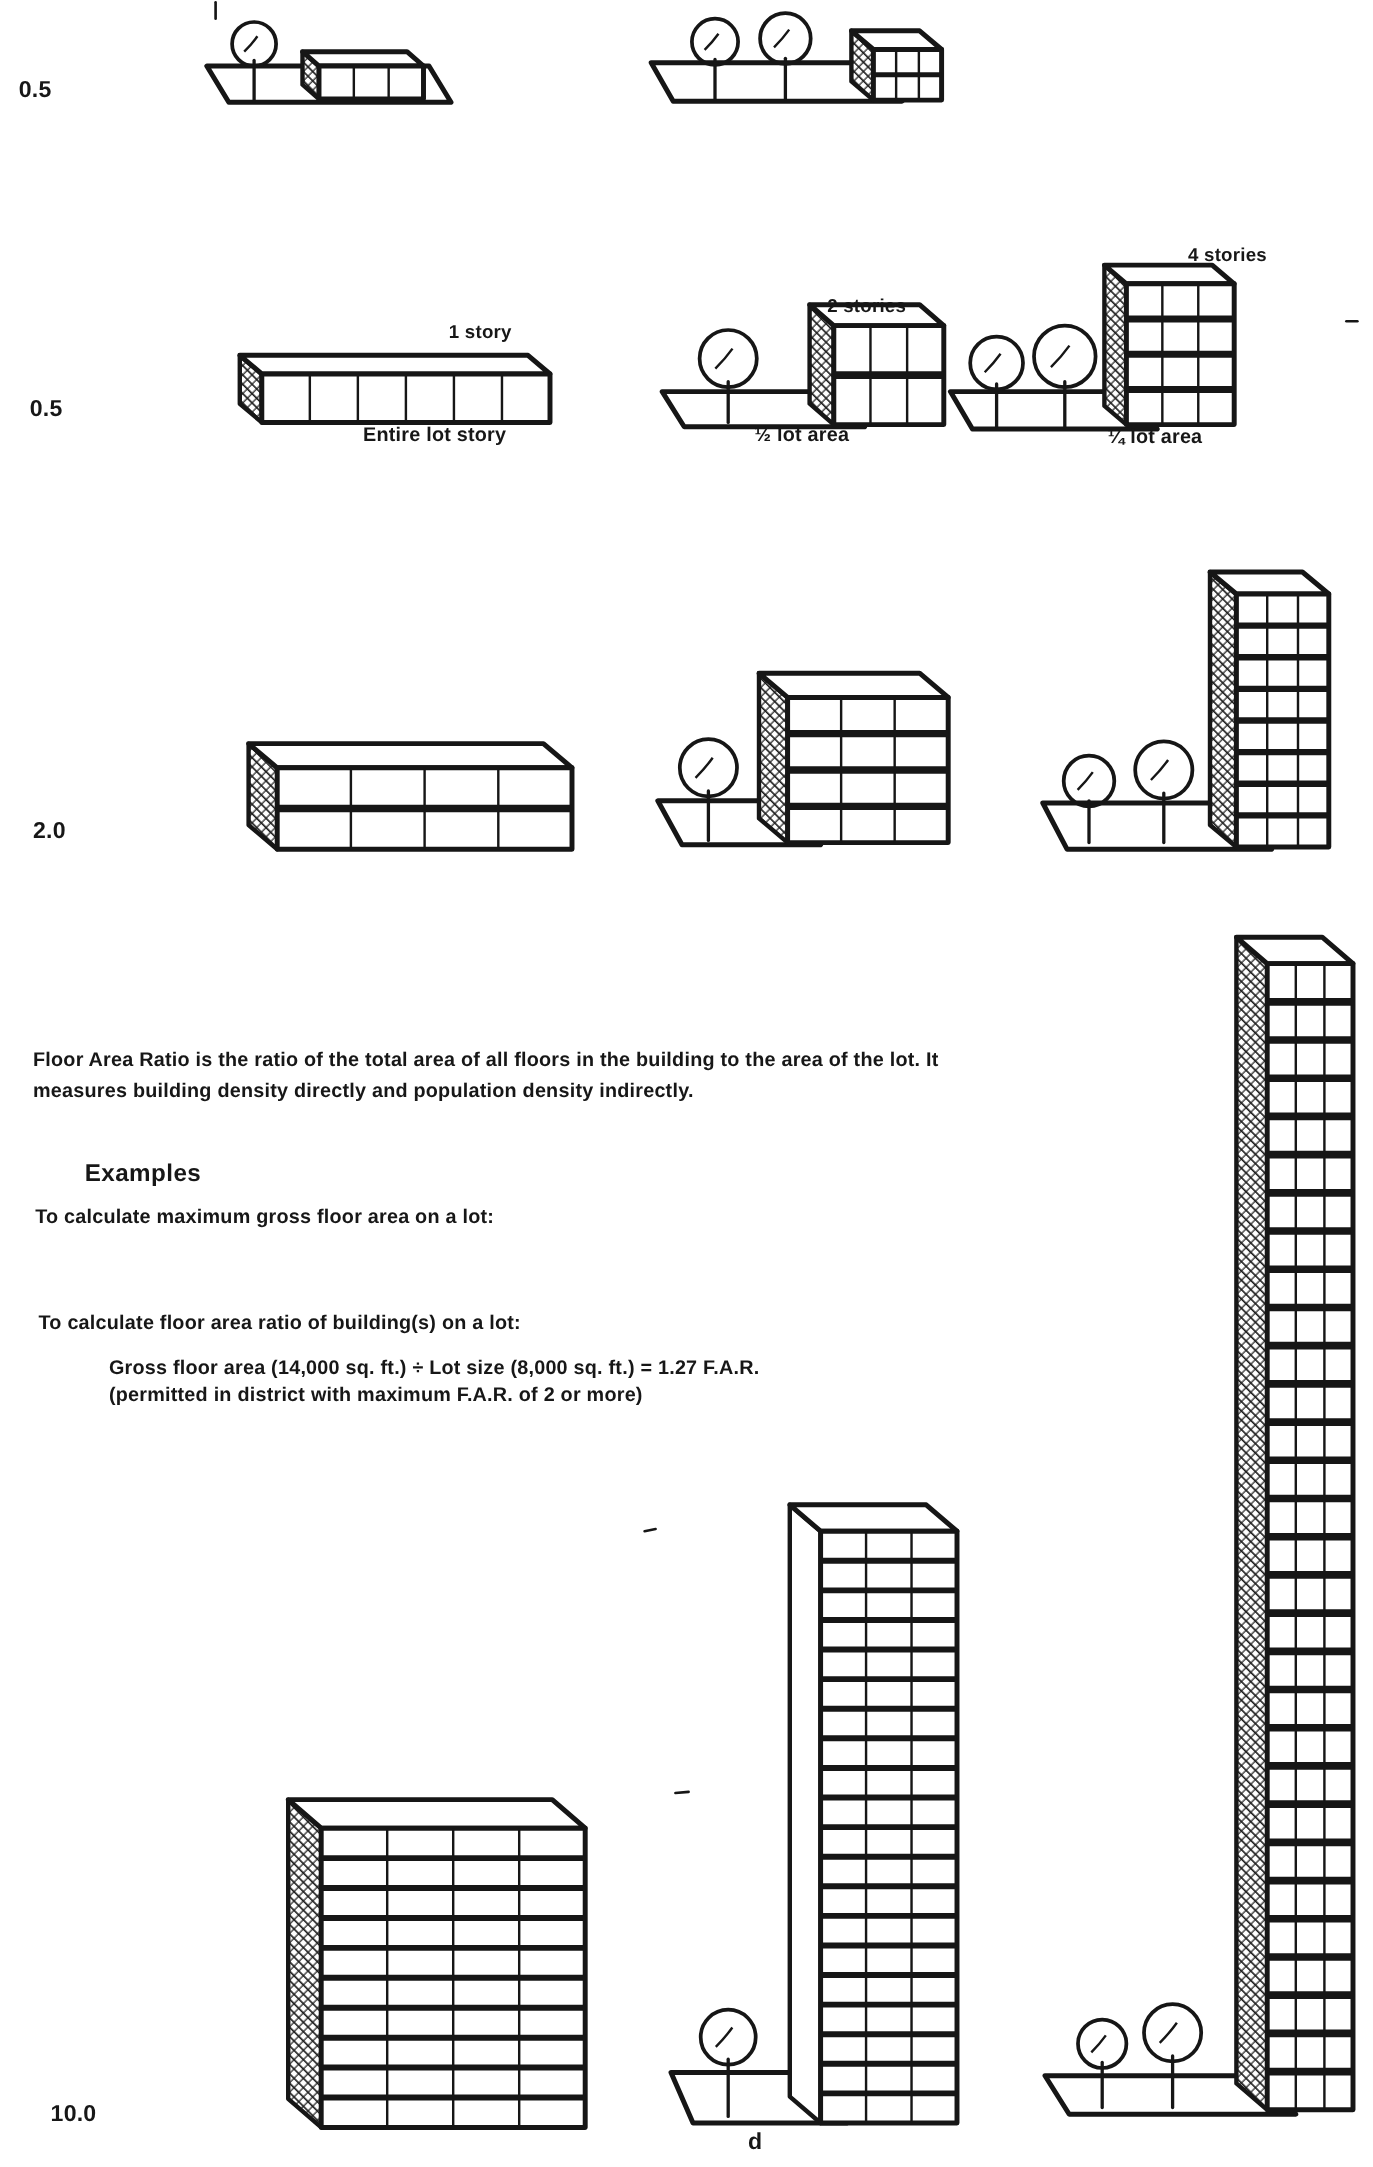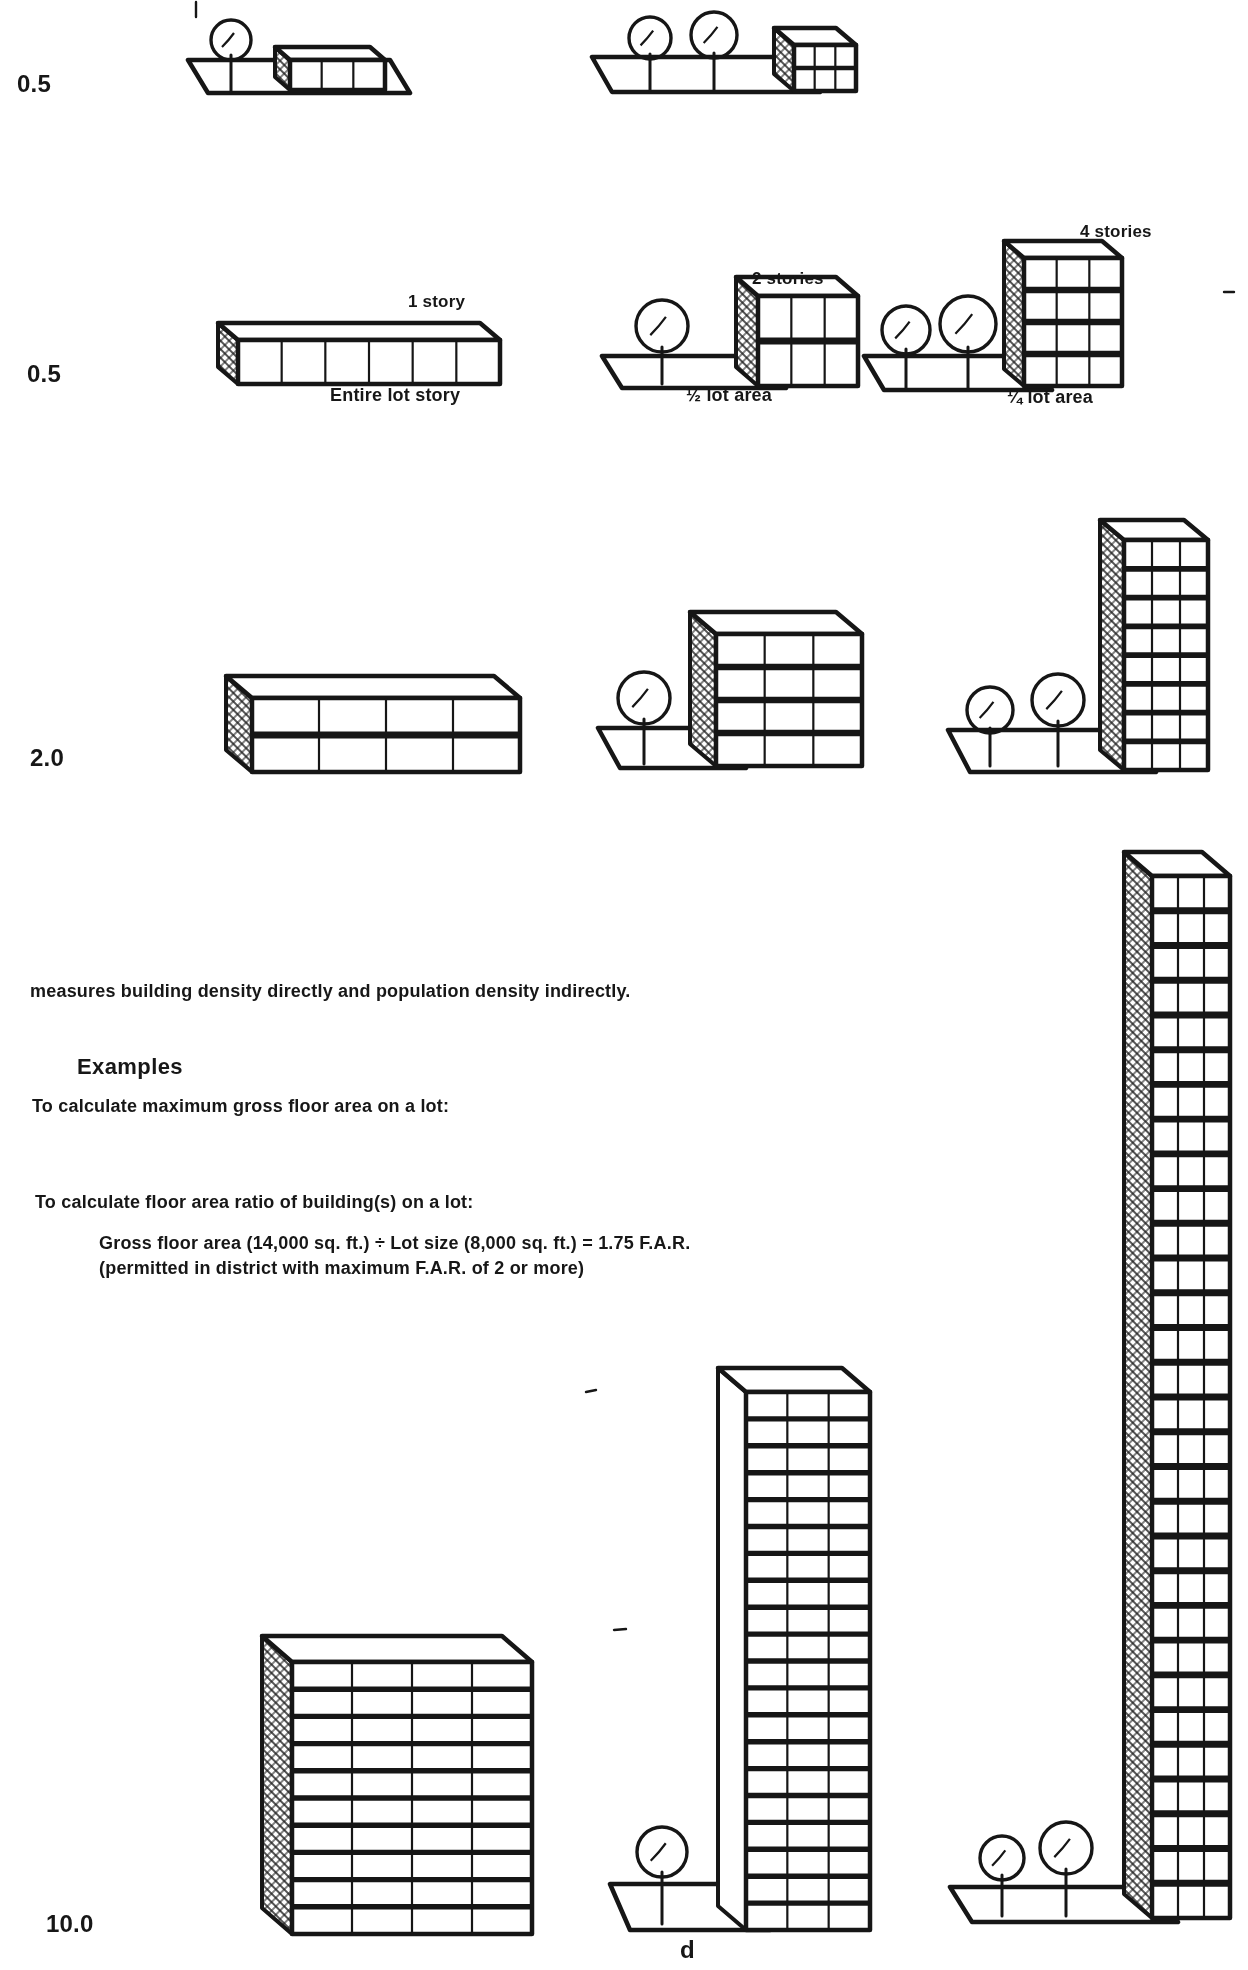--- a/index.html
+++ b/index.html
@@ -1,21 +1,21 @@
 <!DOCTYPE html>
 <html><head>
 <meta charset="utf-8">
 <style>
   html,body{margin:0;padding:0;background:#ffffff;}
   .page{position:relative;width:1248px;height:1970px;background:#fff;overflow:hidden;
         font-family:"Liberation Sans", sans-serif;}
   .t{position:absolute;font-weight:700;color:#171717;white-space:nowrap;letter-spacing:.2px;}
   .s17{font-size:17px;}
   .s18{font-size:18px;}
-  .s20{font-size:24px;}
+  .s20{font-size:21px;}
   .s22{font-size:22px;letter-spacing:.4px;margin-left:47px;}
   #fig-canvas{position:absolute;left:0;top:0;}
 </style>
 </head>
 <body>
 
 <div class="page">
 
   <svg id="fig-canvas" width="1248" height="1970" viewBox="0 0 1248 1970">
     <defs>
@@ -284,22 +284,23 @@
   <div class="t s20" style="left:46px;top:1910px">10.0</div>
 
   <div class="t s17" style="left:408px;top:292px">1 story</div>
   <div class="t s17" style="left:752px;top:269px">2 stories</div>
   <div class="t s17" style="left:1080px;top:222px">4 stories</div>
 
   <div class="t s18" style="left:330px;top:385px">Entire lot story</div>
   <div class="t s18" style="left:686px;top:385px">½ lot area</div>
   <div class="t s18" style="left:1007px;top:387px">¼ lot area</div>
 
+  <div class="t s18" style="left:30px;top:953px">Floor Area Ratio is the ratio of the total area of all floors in the building to the area of the lot.  It</div>
   <div class="t s18" style="left:30px;top:981px">measures building density directly and population density indirectly.</div>
 
   <div class="t s22" style="left:30px;top:1054px">Examples</div>
   <div class="t s18" style="left:32px;top:1096px">To calculate maximum gross floor area on a lot:</div>
   <div class="t s18" style="left:35px;top:1192px">To calculate floor area ratio of building(s) on a lot:</div>
-  <div class="t s18" style="left:99px;top:1233px">Gross floor area (14,000 sq. ft.) ÷ Lot size (8,000 sq. ft.) = 1.75 F.A.R.</div>
+  <div class="t s18" style="left:99px;top:1233px">Gross floor area (14,000 sq. ft.) ÷ Lot size (8,000 sq. ft.) = 1.27 F.A.R.</div>
   <div class="t s18" style="left:99px;top:1258px">(permitted in district with maximum F.A.R. of 2 or more)</div>
 
   <div class="t s20" style="left:680px;top:1936px">d</div>
 </div>
 
 </body></html>

